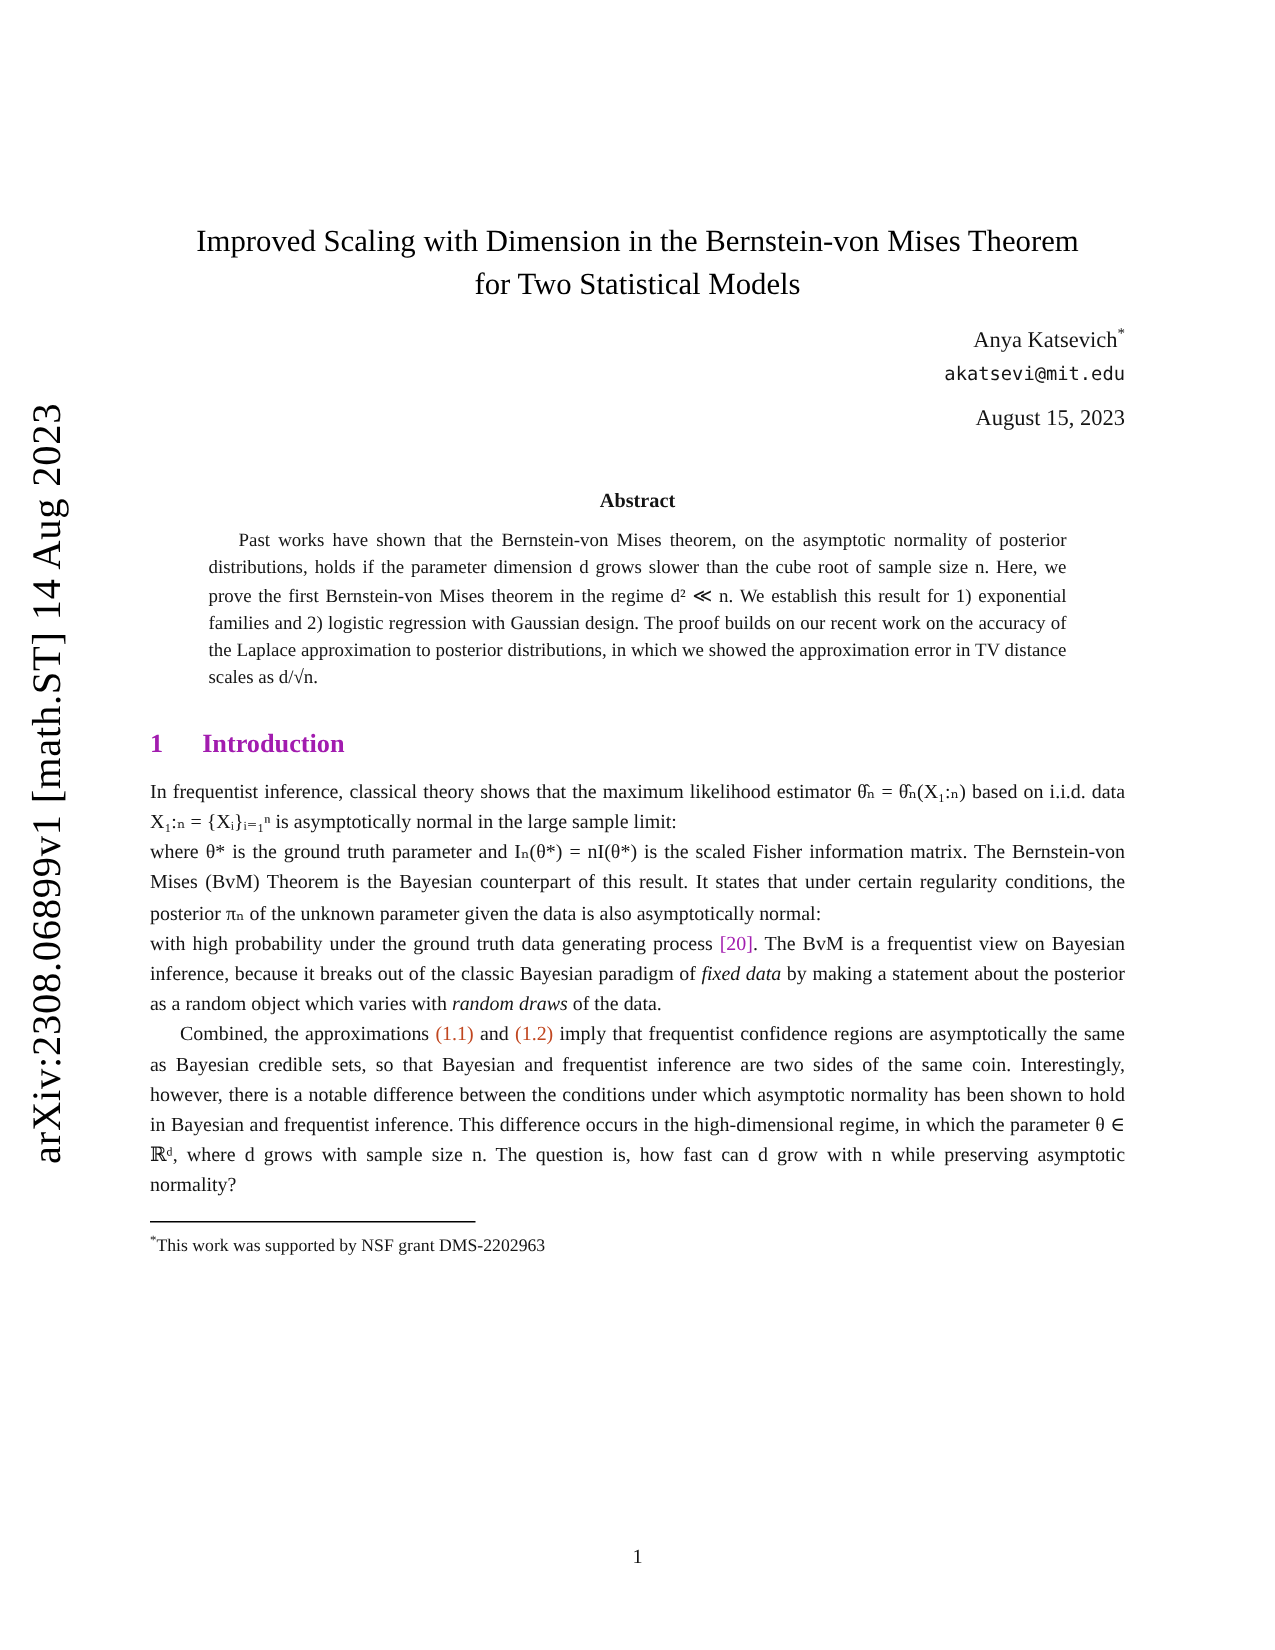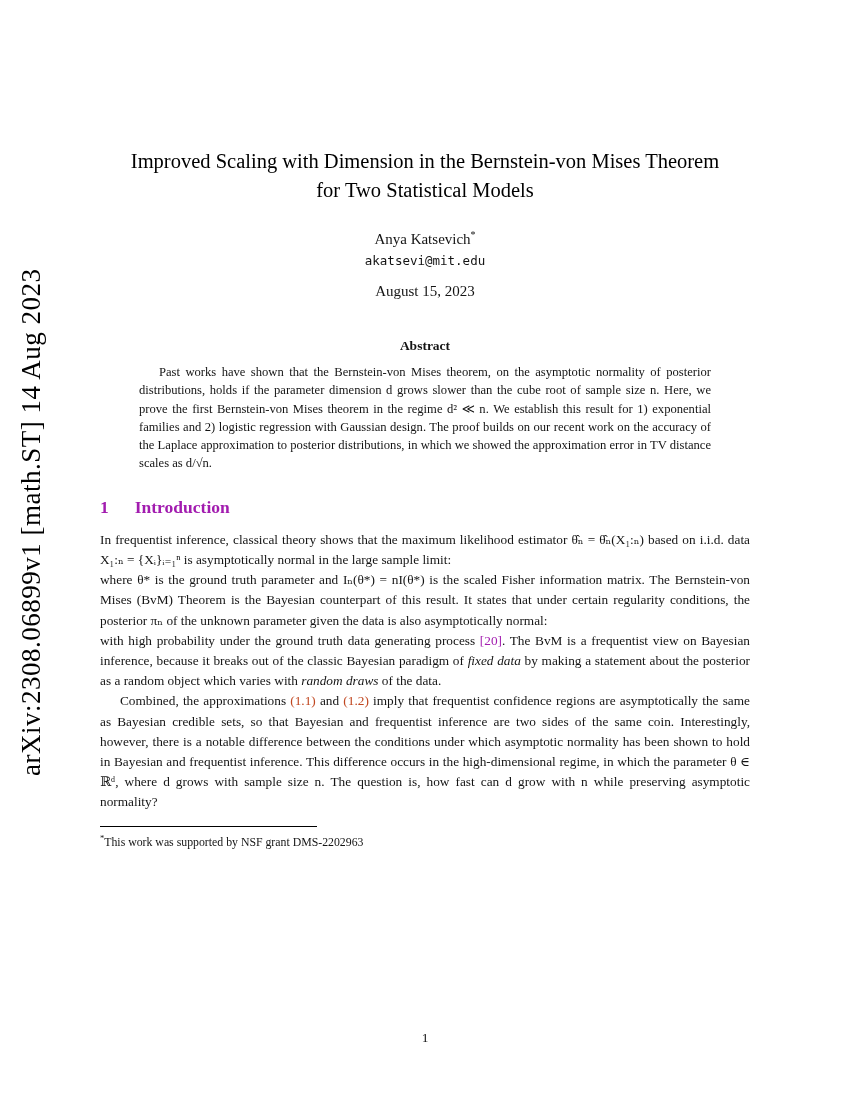--- a/index.html
+++ b/index.html
@@ -9,24 +9,24 @@
     overflow:hidden;
   }
   .arxiv-stamp {
     position:absolute; left:16px; top:246px; height:530px;
     writing-mode:vertical-rl; transform:rotate(180deg);
     font-size:27px; letter-spacing:0.5px; color:#000;
     white-space:nowrap;
   }
   .content { position:absolute; left:100px; top:147px; width:650px; }
   .title {
-    max-width:610px; margin:0 auto 24px auto; text-align:center;
+    max-width:610px; margin:0 auto 12px auto; text-align:center;
     font-size:20.5px; line-height:1.42; font-weight:normal; color:#000;
   }
-  .author-block { text-align:center; }
+  .author-block { text-align:right; }
   .author { font-size:15px; margin-bottom:5px; }
   .author sup { font-size:10px; }
   .email { font-family:"DejaVu Sans Mono","Liberation Mono",monospace; font-size:12.5px; margin-bottom:15px; }
   .date { font-size:15px; }
   .abstract { width:572px; margin:38px auto 0 auto; }
   .abstract-heading { text-align:center; font-weight:bold; font-size:13.5px; margin-bottom:9px; }
   .abstract-text {
     margin:0; font-size:12.6px; line-height:1.45; text-align:justify; text-indent:20px;
   }
   .section-heading { margin:24px 0 12px 0; font-size:17.5px; font-weight:bold; color:#a21caf; }

